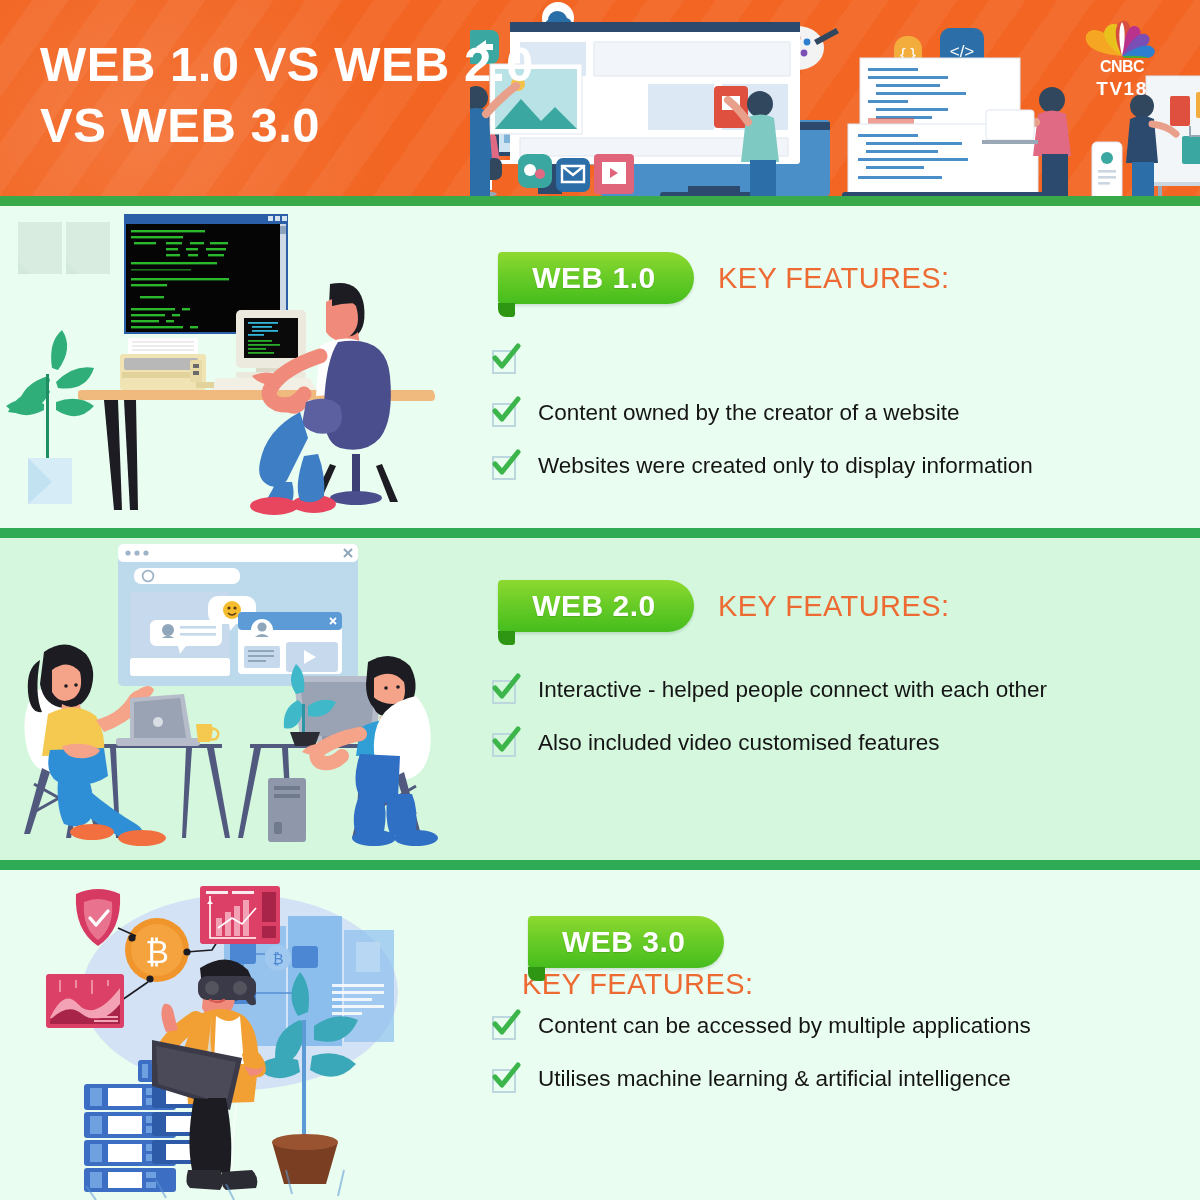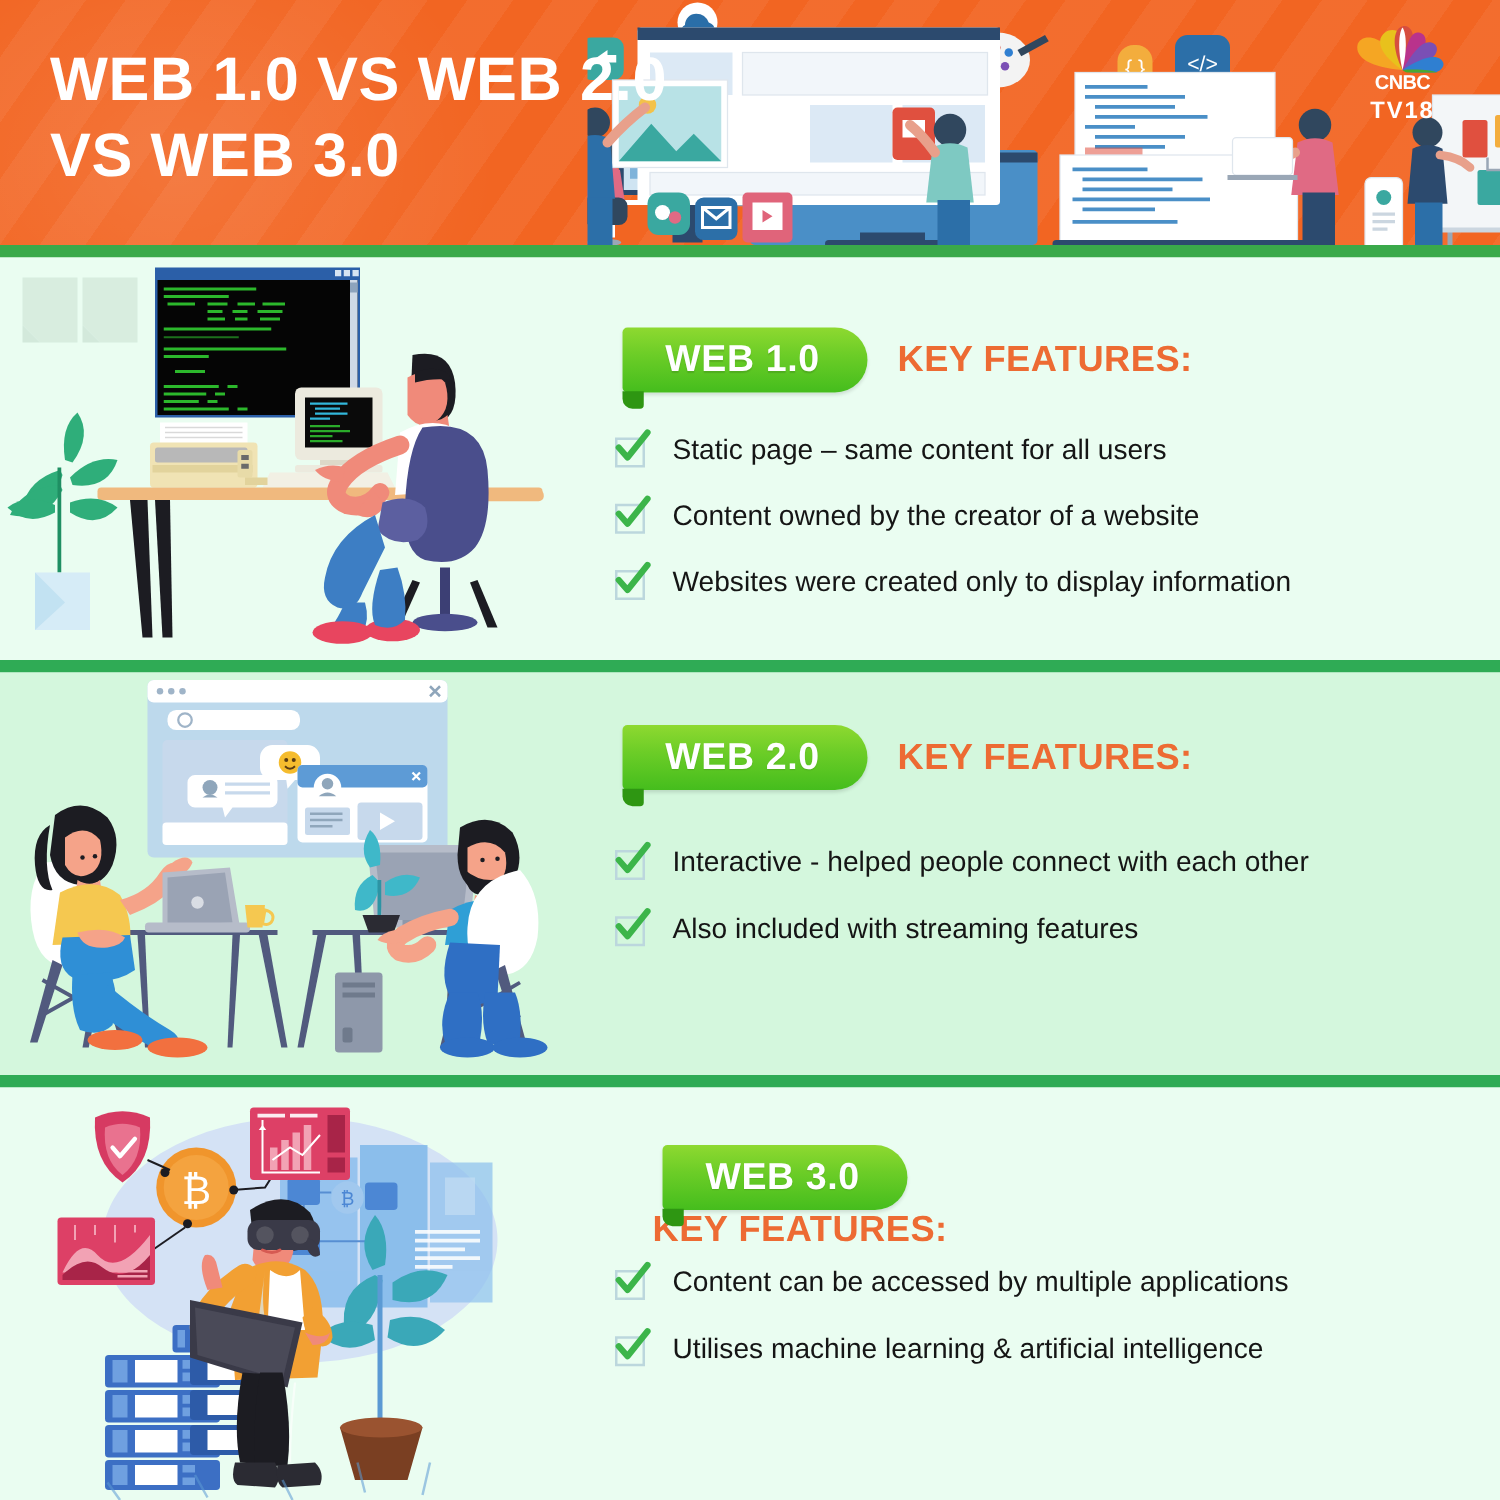--- a/index.html
+++ b/index.html
@@ -70,21 +70,21 @@
     color:#ffffff; font-weight:bold; font-size:30px; letter-spacing:0.5px;
     text-shadow:0 1px 1px rgba(0,0,0,0.13);
   }
   .badge .fold {
     position:absolute; left:0; bottom:-13px; width:17px; height:14px;
     background:#2e9612;
     border-radius:0 0 3px 8px;
   }
   .key-features {
     margin-left:24px;
-    color:#ed6b33; font-weight:bold; font-size:29px; letter-spacing:0.4px;
+    color:#ed6b33; font-weight:normal; font-size:29px; letter-spacing:0.4px;
   }
 
   
   .features { position:absolute; left:0; width:710px; }
   .feature { position:relative; display:flex; align-items:center; height:36px; margin-bottom:17px; }
   .check { position:relative; width:30px; height:30px; flex:0 0 30px; margin-right:18px; }
   .check .box {
     position:absolute; left:2px; top:5px; width:24px; height:24px;
     border:2.5px solid #bcd7dd; background:transparent;
   }
@@ -419,37 +419,36 @@
 
         <path d="M300 206 q-34 18 -40 50 q-4 18 10 24 q14 4 20 -12 l18 -36z" fill="#3d7ec4"></path>
         <path d="M276 276 q-8 18 -14 22 q14 10 28 2 q6 -10 2 -24z" fill="#3d7ec4"></path>
         <ellipse cx="274" cy="300" rx="24" ry="9" fill="#e8455f"></ellipse>
         <ellipse cx="314" cy="298" rx="22" ry="9" fill="#e8455f"></ellipse>
         <path d="M304 250 q-10 30 -4 44 q14 6 24 -4 q2 -20 -6 -42z" fill="#3d7ec4"></path>
       </svg>
     </div>
 
     <div class="content">
-      <div class="badge-row" style="top:56px;justify-content:center;">
+      <div class="badge-row" style="top:46px;justify-content:center;">
         <div class="badge">
           <span class="badge-label">WEB 1.0</span>
           <span class="fold"></span>
         </div>
         <span class="key-features">KEY FEATURES:</span>
       </div>
 
       <div class="features" style="top:136px;">
         <div class="feature">
           <span class="check">
             <span class="box"></span>
             <svg class="tick" viewBox="0 0 32 32">
                 <path d="M5 15 l7 8 L28 3" fill="none" stroke="#3cb54a" stroke-width="5" stroke-linecap="round" stroke-linejoin="round"></path>
               </svg>
           </span>
-          <span class="feature-text">Static page – same content for all users</span>
         </div>
         <div class="feature">
           <span class="check">
             <span class="box"></span>
             <svg class="tick" viewBox="0 0 32 32">
                 <path d="M5 15 l7 8 L28 3" fill="none" stroke="#3cb54a" stroke-width="5" stroke-linecap="round" stroke-linejoin="round"></path>
               </svg>
           </span>
           <span class="feature-text">Content owned by the creator of a website</span>
         </div>
@@ -610,21 +609,21 @@
           </span>
           <span class="feature-text">Interactive - helped people connect with each other</span>
         </div>
         <div class="feature">
           <span class="check">
             <span class="box"></span>
             <svg class="tick" viewBox="0 0 32 32">
                 <path d="M5 15 l7 8 L28 3" fill="none" stroke="#3cb54a" stroke-width="5" stroke-linecap="round" stroke-linejoin="round"></path>
               </svg>
           </span>
-          <span class="feature-text">Also included with streaming features</span>
+          <span class="feature-text">Also included video customised features</span>
         </div>
       </div>
     </div>
   </div>
 
   <div class="divider div2"></div>
 
   <div class="section sec3">
     <div class="art">
       <svg width="470" height="330" viewBox="0 0 470 330">

